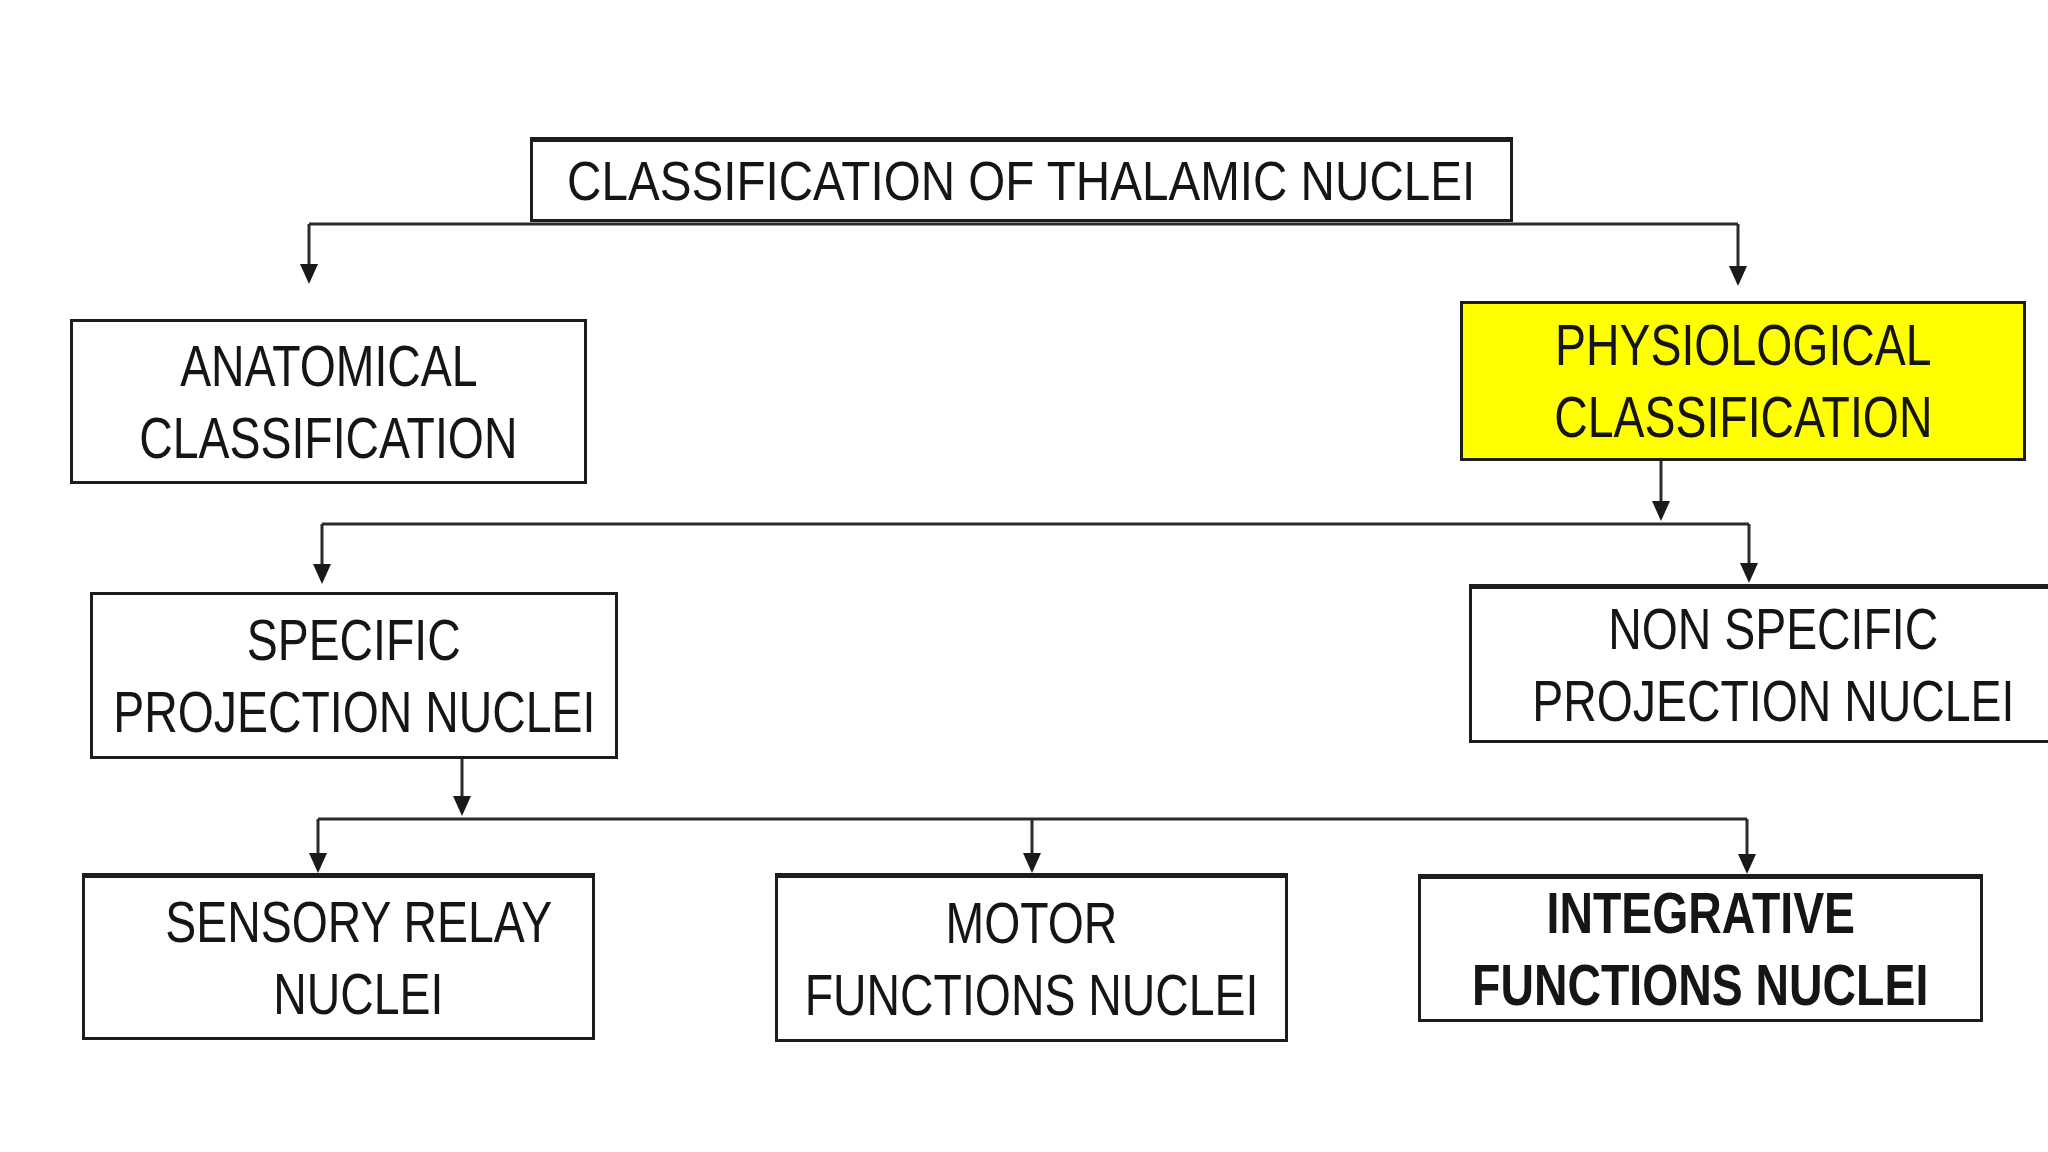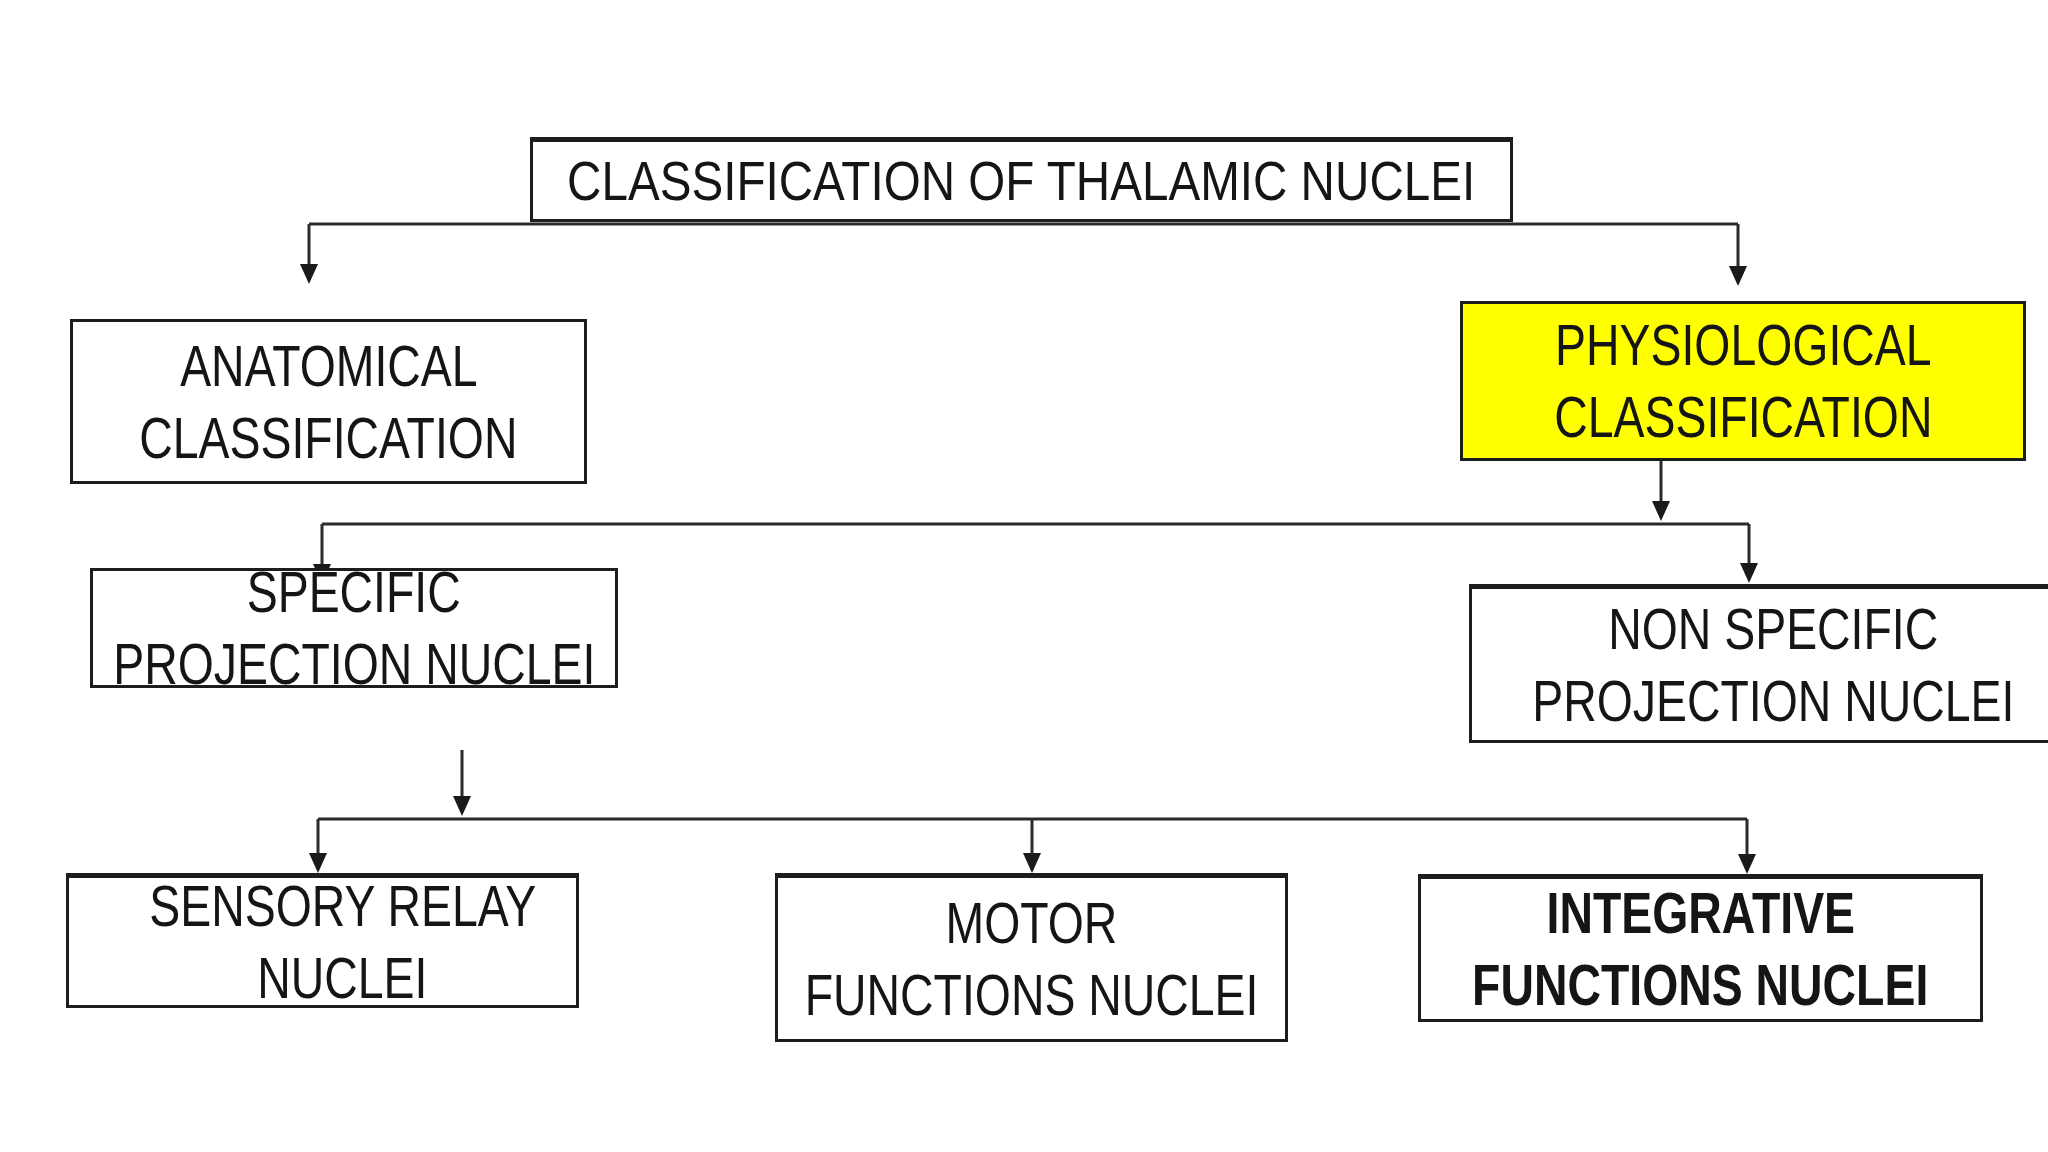--- a/index.html
+++ b/index.html
@@ -66,31 +66,31 @@
   <div class="node" style="left:70px;top:283px;width:517px;height:165px;margin-top:36px;">
     <span class="tline">ANATOMICAL</span>
     <span class="tline">CLASSIFICATION</span>
   </div>
 
   <div class="node" style="left: 1460px; top: 285px; width: 566px; height: 160px; background: rgb(255, 255, 0); margin-top: 16px;">
     <span class="tline">PHYSIOLOGICAL</span>
     <span class="tline">CLASSIFICATION</span>
   </div>
 
-  <div class="node" style="left:90px;top:568px;width:528px;height:120px;">
+  <div class="node" style="left:90px;top:592px;width:528px;height:167px;">
     <span class="tline">SPECIFIC</span>
     <span class="tline">PROJECTION NUCLEI</span>
   </div>
 
   <div class="node thick-top" style="left:1469px;top:584px;width:609px;height:159px;">
     <span class="tline">NON SPECIFIC</span>
     <span class="tline">PROJECTION NUCLEI</span>
   </div>
 
-  <div class="node thick-top" style="left:66px;top:873px;width:513px;height:135px;padding-left:40px;">
+  <div class="node thick-top" style="left:82px;top:873px;width:513px;height:167px;padding-left:40px;">
     <span class="tline">SENSORY RELAY</span>
     <span class="tline">NUCLEI</span>
   </div>
 
   <div class="node thick-top" style="left:775px;top:873px;width:513px;height:169px;">
     <span class="tline">MOTOR</span>
     <span class="tline">FUNCTIONS NUCLEI</span>
   </div>
 
   <div class="node thick-top" style="left:1418px;top:874px;width:565px;height:148px;font-weight:bold;">

